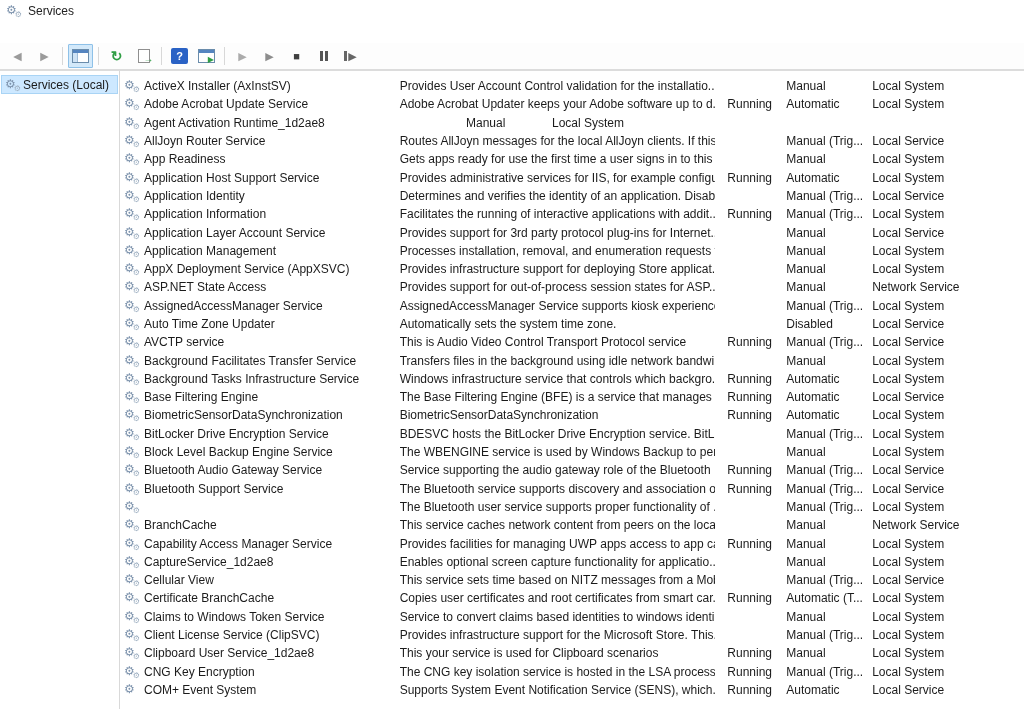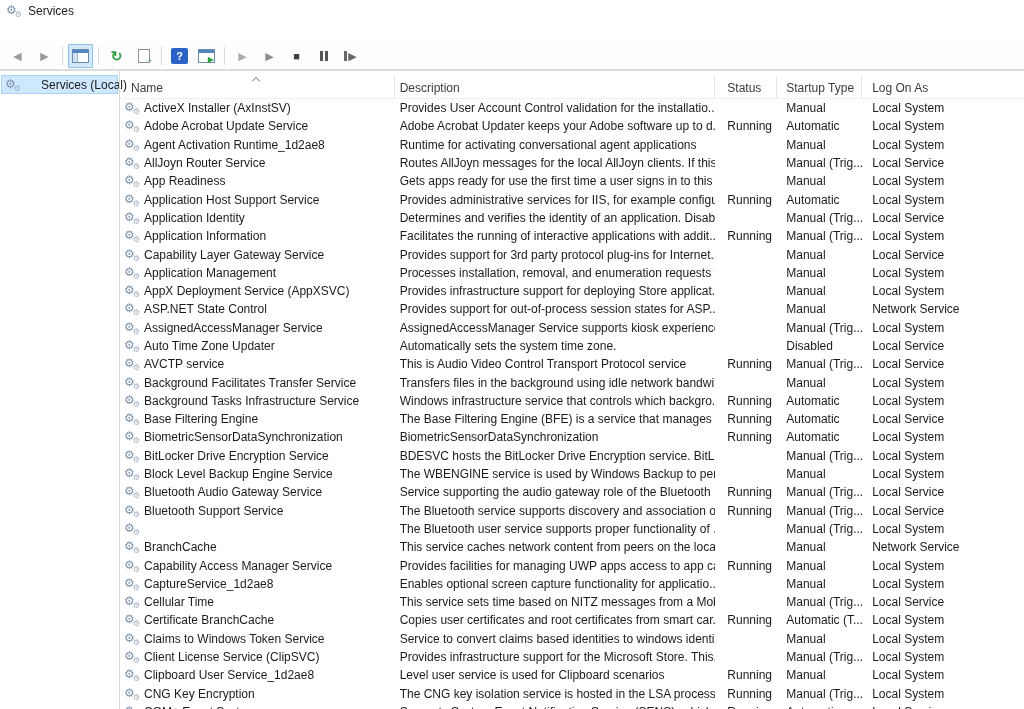--- a/index.html
+++ b/index.html
@@ -41,21 +41,21 @@
   .icon-pause{display:inline-flex;gap:2px;}
   .icon-pause i{width:3px;height:10px;background:#555;}
   .icon-step{display:inline-flex;align-items:center;}
   .icon-step i{width:3px;height:10px;background:#666;margin-right:1px;}
   .icon-step .g{font-size:11px;color:#666;}
 
   
   .body-area{position:absolute;top:71px;left:0;right:0;bottom:0;background:#fff;}
   .sidebar{position:absolute;top:0;left:0;width:119px;bottom:0;padding-top:4px;box-sizing:border-box;}
   .tree-item{display:flex;align-items:center;height:19px;margin:0 1px;padding-left:3px;box-sizing:border-box;background:#cde8ff;border:1px solid #a9d4f5;}
-  .tree-item .label{margin-left:20px;white-space:nowrap;}
+  .tree-item .label{margin-left:2px;white-space:nowrap;}
   .main{position:absolute;top:0;left:119px;right:0;bottom:0;border-left:1px solid #d9d9d9;padding-top:6px;box-sizing:border-box;overflow:hidden;}
 
   
   .list-header{display:flex;height:21px;border-bottom:1px solid #f0f0f0;}
   .hcell{position:relative;display:flex;align-items:center;box-sizing:border-box;border-right:1px solid #e4e4e4;color:#3c3c3c;white-space:nowrap;overflow:hidden;}
   .hcell:last-child{border-right:none;}
   .sort-chevron{position:absolute;top:1px;left:50%;margin-left:-4px;width:7px;height:4px;}
   .sort-chevron::before{content:"";position:absolute;left:0;top:0;width:5px;height:5px;border-left:1px solid #9a9a9a;border-top:1px solid #9a9a9a;transform:rotate(45deg);}
   .list-body{overflow:hidden;}
   .lrow{display:flex;height:18.3px;align-items:center;white-space:nowrap;}
@@ -139,476 +139,457 @@
       <div class="tree-item">
         <span class="gear2">
           <i class="g1">⚙</i>
             <i class="g2">⚙</i>
         </span>
         <span class="label">Services (Local)</span>
       </div>
     </div>
 
     <div class="main">
-      <div class="list-header">
-          <div class="hcell" style="width: 275px; padding-left: 11px;">
-            <span>Name</span>
-            <span class="sort-chevron"></span>
-          </div>
-          <div class="hcell" style="width: 321px; padding-left: 5px;">
-            <span>Description</span>
-          </div>
-          <div class="hcell" style="width: 62px; padding-left: 12px;">
-            <span>Status</span>
-          </div>
-          <div class="hcell" style="width: 85px; padding-left: 9px;">
-            <span>Startup Type</span>
-          </div>
-          <div class="hcell" style="width: 162px; padding-left: 10px;">
-            <span>Log On As</span>
+      <div class="list-body">
+          <div class="lrow">
+            <div class="cell c-name" style="width: 275px;">
+              <span class="gear2">
+                <i class="g1">⚙</i>
+                <i class="g2">⚙</i>
+              </span>
+              <span class="txt">ActiveX Installer (AxInstSV)</span>
+            </div>
+            <div class="cell c-desc" style="width: 321px;">Provides User Account Control validation for the installatio...</div>
+            <div class="cell c-status" style="width: 62px;"></div>
+            <div class="cell c-startup" style="width: 85px;">Manual</div>
+            <div class="cell c-logon" style="width: 162px;">Local System</div>
+          </div>
+          <div class="lrow">
+            <div class="cell c-name" style="width: 275px;">
+              <span class="gear2">
+                <i class="g1">⚙</i>
+                <i class="g2">⚙</i>
+              </span>
+              <span class="txt">Adobe Acrobat Update Service</span>
+            </div>
+            <div class="cell c-desc" style="width: 321px;">Adobe Acrobat Updater keeps your Adobe software up to d...</div>
+            <div class="cell c-status" style="width: 62px;">Running</div>
+            <div class="cell c-startup" style="width: 85px;">Automatic</div>
+            <div class="cell c-logon" style="width: 162px;">Local System</div>
+          </div>
+          <div class="lrow">
+            <div class="cell c-name" style="width: 275px;">
+              <span class="gear2">
+                <i class="g1">⚙</i>
+                <i class="g2">⚙</i>
+              </span>
+              <span class="txt">Agent Activation Runtime_1d2ae8</span>
+            </div>
+            <div class="cell c-status" style="width: 62px;"></div>
+            <div class="cell c-startup" style="width: 85px;">Manual</div>
+            <div class="cell c-logon" style="width: 162px;">Local System</div>
+          </div>
+          <div class="lrow">
+            <div class="cell c-name" style="width: 275px;">
+              <span class="gear2">
+                <i class="g1">⚙</i>
+                <i class="g2">⚙</i>
+              </span>
+              <span class="txt">AllJoyn Router Service</span>
+            </div>
+            <div class="cell c-desc" style="width: 321px;">Routes AllJoyn messages for the local AllJoyn clients. If this ...</div>
+            <div class="cell c-status" style="width: 62px;"></div>
+            <div class="cell c-startup" style="width: 85px;">Manual (Trig...</div>
+            <div class="cell c-logon" style="width: 162px;">Local Service</div>
+          </div>
+          <div class="lrow">
+            <div class="cell c-name" style="width: 275px;">
+              <span class="gear2">
+                <i class="g1">⚙</i>
+                <i class="g2">⚙</i>
+              </span>
+              <span class="txt">App Readiness</span>
+            </div>
+            <div class="cell c-desc" style="width: 321px;">Gets apps ready for use the first time a user signs in to this ...</div>
+            <div class="cell c-status" style="width: 62px;"></div>
+            <div class="cell c-startup" style="width: 85px;">Manual</div>
+            <div class="cell c-logon" style="width: 162px;">Local System</div>
+          </div>
+          <div class="lrow">
+            <div class="cell c-name" style="width: 275px;">
+              <span class="gear2">
+                <i class="g1">⚙</i>
+                <i class="g2">⚙</i>
+              </span>
+              <span class="txt">Application Host Support Service</span>
+            </div>
+            <div class="cell c-desc" style="width: 321px;">Provides administrative services for IIS, for example configu...</div>
+            <div class="cell c-status" style="width: 62px;">Running</div>
+            <div class="cell c-startup" style="width: 85px;">Automatic</div>
+            <div class="cell c-logon" style="width: 162px;">Local System</div>
+          </div>
+          <div class="lrow">
+            <div class="cell c-name" style="width: 275px;">
+              <span class="gear2">
+                <i class="g1">⚙</i>
+                <i class="g2">⚙</i>
+              </span>
+              <span class="txt">Application Identity</span>
+            </div>
+            <div class="cell c-desc" style="width: 321px;">Determines and verifies the identity of an application. Disab...</div>
+            <div class="cell c-status" style="width: 62px;"></div>
+            <div class="cell c-startup" style="width: 85px;">Manual (Trig...</div>
+            <div class="cell c-logon" style="width: 162px;">Local Service</div>
+          </div>
+          <div class="lrow">
+            <div class="cell c-name" style="width: 275px;">
+              <span class="gear2">
+                <i class="g1">⚙</i>
+                <i class="g2">⚙</i>
+              </span>
+              <span class="txt">Application Information</span>
+            </div>
+            <div class="cell c-desc" style="width: 321px;">Facilitates the running of interactive applications with addit...</div>
+            <div class="cell c-status" style="width: 62px;">Running</div>
+            <div class="cell c-startup" style="width: 85px;">Manual (Trig...</div>
+            <div class="cell c-logon" style="width: 162px;">Local System</div>
+          </div>
+          <div class="lrow">
+            <div class="cell c-name" style="width: 275px;">
+              <span class="gear2">
+                <i class="g1">⚙</i>
+                <i class="g2">⚙</i>
+              </span>
+              <span class="txt">Application Layer Account Service</span>
+            </div>
+            <div class="cell c-desc" style="width: 321px;">Provides support for 3rd party protocol plug-ins for Internet...</div>
+            <div class="cell c-status" style="width: 62px;"></div>
+            <div class="cell c-startup" style="width: 85px;">Manual</div>
+            <div class="cell c-logon" style="width: 162px;">Local Service</div>
+          </div>
+          <div class="lrow">
+            <div class="cell c-name" style="width: 275px;">
+              <span class="gear2">
+                <i class="g1">⚙</i>
+                <i class="g2">⚙</i>
+              </span>
+              <span class="txt">Application Management</span>
+            </div>
+            <div class="cell c-desc" style="width: 321px;">Processes installation, removal, and enumeration requests f...</div>
+            <div class="cell c-status" style="width: 62px;"></div>
+            <div class="cell c-startup" style="width: 85px;">Manual</div>
+            <div class="cell c-logon" style="width: 162px;">Local System</div>
+          </div>
+          <div class="lrow">
+            <div class="cell c-name" style="width: 275px;">
+              <span class="gear2">
+                <i class="g1">⚙</i>
+                <i class="g2">⚙</i>
+              </span>
+              <span class="txt">AppX Deployment Service (AppXSVC)</span>
+            </div>
+            <div class="cell c-desc" style="width: 321px;">Provides infrastructure support for deploying Store applicat...</div>
+            <div class="cell c-status" style="width: 62px;"></div>
+            <div class="cell c-startup" style="width: 85px;">Manual</div>
+            <div class="cell c-logon" style="width: 162px;">Local System</div>
+          </div>
+          <div class="lrow">
+            <div class="cell c-name" style="width: 275px;">
+              <span class="gear2">
+                <i class="g1">⚙</i>
+                <i class="g2">⚙</i>
+              </span>
+              <span class="txt">ASP.NET State Access</span>
+            </div>
+            <div class="cell c-desc" style="width: 321px;">Provides support for out-of-process session states for ASP....</div>
+            <div class="cell c-status" style="width: 62px;"></div>
+            <div class="cell c-startup" style="width: 85px;">Manual</div>
+            <div class="cell c-logon" style="width: 162px;">Network Service</div>
+          </div>
+          <div class="lrow">
+            <div class="cell c-name" style="width: 275px;">
+              <span class="gear2">
+                <i class="g1">⚙</i>
+                <i class="g2">⚙</i>
+              </span>
+              <span class="txt">AssignedAccessManager Service</span>
+            </div>
+            <div class="cell c-desc" style="width: 321px;">AssignedAccessManager Service supports kiosk experience ...</div>
+            <div class="cell c-status" style="width: 62px;"></div>
+            <div class="cell c-startup" style="width: 85px;">Manual (Trig...</div>
+            <div class="cell c-logon" style="width: 162px;">Local System</div>
+          </div>
+          <div class="lrow">
+            <div class="cell c-name" style="width: 275px;">
+              <span class="gear2">
+                <i class="g1">⚙</i>
+                <i class="g2">⚙</i>
+              </span>
+              <span class="txt">Auto Time Zone Updater</span>
+            </div>
+            <div class="cell c-desc" style="width: 321px;">Automatically sets the system time zone.</div>
+            <div class="cell c-status" style="width: 62px;"></div>
+            <div class="cell c-startup" style="width: 85px;">Disabled</div>
+            <div class="cell c-logon" style="width: 162px;">Local Service</div>
+          </div>
+          <div class="lrow">
+            <div class="cell c-name" style="width: 275px;">
+              <span class="gear2">
+                <i class="g1">⚙</i>
+                <i class="g2">⚙</i>
+              </span>
+              <span class="txt">AVCTP service</span>
+            </div>
+            <div class="cell c-desc" style="width: 321px;">This is Audio Video Control Transport Protocol service</div>
+            <div class="cell c-status" style="width: 62px;">Running</div>
+            <div class="cell c-startup" style="width: 85px;">Manual (Trig...</div>
+            <div class="cell c-logon" style="width: 162px;">Local Service</div>
+          </div>
+          <div class="lrow">
+            <div class="cell c-name" style="width: 275px;">
+              <span class="gear2">
+                <i class="g1">⚙</i>
+                <i class="g2">⚙</i>
+              </span>
+              <span class="txt">Background Facilitates Transfer Service</span>
+            </div>
+            <div class="cell c-desc" style="width: 321px;">Transfers files in the background using idle network bandwi...</div>
+            <div class="cell c-status" style="width: 62px;"></div>
+            <div class="cell c-startup" style="width: 85px;">Manual</div>
+            <div class="cell c-logon" style="width: 162px;">Local System</div>
+          </div>
+          <div class="lrow">
+            <div class="cell c-name" style="width: 275px;">
+              <span class="gear2">
+                <i class="g1">⚙</i>
+                <i class="g2">⚙</i>
+              </span>
+              <span class="txt">Background Tasks Infrastructure Service</span>
+            </div>
+            <div class="cell c-desc" style="width: 321px;">Windows infrastructure service that controls which backgro...</div>
+            <div class="cell c-status" style="width: 62px;">Running</div>
+            <div class="cell c-startup" style="width: 85px;">Automatic</div>
+            <div class="cell c-logon" style="width: 162px;">Local System</div>
+          </div>
+          <div class="lrow">
+            <div class="cell c-name" style="width: 275px;">
+              <span class="gear2">
+                <i class="g1">⚙</i>
+                <i class="g2">⚙</i>
+              </span>
+              <span class="txt">Base Filtering Engine</span>
+            </div>
+            <div class="cell c-desc" style="width: 321px;">The Base Filtering Engine (BFE) is a service that manages fir...</div>
+            <div class="cell c-status" style="width: 62px;">Running</div>
+            <div class="cell c-startup" style="width: 85px;">Automatic</div>
+            <div class="cell c-logon" style="width: 162px;">Local Service</div>
+          </div>
+          <div class="lrow">
+            <div class="cell c-name" style="width: 275px;">
+              <span class="gear2">
+                <i class="g1">⚙</i>
+                <i class="g2">⚙</i>
+              </span>
+              <span class="txt">BiometricSensorDataSynchronization</span>
+            </div>
+            <div class="cell c-desc" style="width: 321px;">BiometricSensorDataSynchronization</div>
+            <div class="cell c-status" style="width: 62px;">Running</div>
+            <div class="cell c-startup" style="width: 85px;">Automatic</div>
+            <div class="cell c-logon" style="width: 162px;">Local System</div>
+          </div>
+          <div class="lrow">
+            <div class="cell c-name" style="width: 275px;">
+              <span class="gear2">
+                <i class="g1">⚙</i>
+                <i class="g2">⚙</i>
+              </span>
+              <span class="txt">BitLocker Drive Encryption Service</span>
+            </div>
+            <div class="cell c-desc" style="width: 321px;">BDESVC hosts the BitLocker Drive Encryption service. BitLoc...</div>
+            <div class="cell c-status" style="width: 62px;"></div>
+            <div class="cell c-startup" style="width: 85px;">Manual (Trig...</div>
+            <div class="cell c-logon" style="width: 162px;">Local System</div>
+          </div>
+          <div class="lrow">
+            <div class="cell c-name" style="width: 275px;">
+              <span class="gear2">
+                <i class="g1">⚙</i>
+                <i class="g2">⚙</i>
+              </span>
+              <span class="txt">Block Level Backup Engine Service</span>
+            </div>
+            <div class="cell c-desc" style="width: 321px;">The WBENGINE service is used by Windows Backup to perfo...</div>
+            <div class="cell c-status" style="width: 62px;"></div>
+            <div class="cell c-startup" style="width: 85px;">Manual</div>
+            <div class="cell c-logon" style="width: 162px;">Local System</div>
+          </div>
+          <div class="lrow">
+            <div class="cell c-name" style="width: 275px;">
+              <span class="gear2">
+                <i class="g1">⚙</i>
+                <i class="g2">⚙</i>
+              </span>
+              <span class="txt">Bluetooth Audio Gateway Service</span>
+            </div>
+            <div class="cell c-desc" style="width: 321px;">Service supporting the audio gateway role of the Bluetooth ...</div>
+            <div class="cell c-status" style="width: 62px;">Running</div>
+            <div class="cell c-startup" style="width: 85px;">Manual (Trig...</div>
+            <div class="cell c-logon" style="width: 162px;">Local Service</div>
+          </div>
+          <div class="lrow">
+            <div class="cell c-name" style="width: 275px;">
+              <span class="gear2">
+                <i class="g1">⚙</i>
+                <i class="g2">⚙</i>
+              </span>
+              <span class="txt">Bluetooth Support Service</span>
+            </div>
+            <div class="cell c-desc" style="width: 321px;">The Bluetooth service supports discovery and association of...</div>
+            <div class="cell c-status" style="width: 62px;">Running</div>
+            <div class="cell c-startup" style="width: 85px;">Manual (Trig...</div>
+            <div class="cell c-logon" style="width: 162px;">Local Service</div>
+          </div>
+          <div class="lrow">
+            <div class="cell c-name" style="width: 275px;">
+              <span class="gear2">
+                <i class="g1">⚙</i>
+                <i class="g2">⚙</i>
+              </span>
+            </div>
+            <div class="cell c-desc" style="width: 321px;">The Bluetooth user service supports proper functionality of ...</div>
+            <div class="cell c-status" style="width: 62px;"></div>
+            <div class="cell c-startup" style="width: 85px;">Manual (Trig...</div>
+            <div class="cell c-logon" style="width: 162px;">Local System</div>
+          </div>
+          <div class="lrow">
+            <div class="cell c-name" style="width: 275px;">
+              <span class="gear2">
+                <i class="g1">⚙</i>
+                <i class="g2">⚙</i>
+              </span>
+              <span class="txt">BranchCache</span>
+            </div>
+            <div class="cell c-desc" style="width: 321px;">This service caches network content from peers on the local...</div>
+            <div class="cell c-status" style="width: 62px;"></div>
+            <div class="cell c-startup" style="width: 85px;">Manual</div>
+            <div class="cell c-logon" style="width: 162px;">Network Service</div>
+          </div>
+          <div class="lrow">
+            <div class="cell c-name" style="width: 275px;">
+              <span class="gear2">
+                <i class="g1">⚙</i>
+                <i class="g2">⚙</i>
+              </span>
+              <span class="txt">Capability Access Manager Service</span>
+            </div>
+            <div class="cell c-desc" style="width: 321px;">Provides facilities for managing UWP apps access to app ca...</div>
+            <div class="cell c-status" style="width: 62px;">Running</div>
+            <div class="cell c-startup" style="width: 85px;">Manual</div>
+            <div class="cell c-logon" style="width: 162px;">Local System</div>
+          </div>
+          <div class="lrow">
+            <div class="cell c-name" style="width: 275px;">
+              <span class="gear2">
+                <i class="g1">⚙</i>
+                <i class="g2">⚙</i>
+              </span>
+              <span class="txt">CaptureService_1d2ae8</span>
+            </div>
+            <div class="cell c-desc" style="width: 321px;">Enables optional screen capture functionality for applicatio...</div>
+            <div class="cell c-status" style="width: 62px;"></div>
+            <div class="cell c-startup" style="width: 85px;">Manual</div>
+            <div class="cell c-logon" style="width: 162px;">Local System</div>
+          </div>
+          <div class="lrow">
+            <div class="cell c-name" style="width: 275px;">
+              <span class="gear2">
+                <i class="g1">⚙</i>
+                <i class="g2">⚙</i>
+              </span>
+              <span class="txt">Cellular View</span>
+            </div>
+            <div class="cell c-desc" style="width: 321px;">This service sets time based on NITZ messages from a Mobi...</div>
+            <div class="cell c-status" style="width: 62px;"></div>
+            <div class="cell c-startup" style="width: 85px;">Manual (Trig...</div>
+            <div class="cell c-logon" style="width: 162px;">Local Service</div>
+          </div>
+          <div class="lrow">
+            <div class="cell c-name" style="width: 275px;">
+              <span class="gear2">
+                <i class="g1">⚙</i>
+                <i class="g2">⚙</i>
+              </span>
+              <span class="txt">Certificate BranchCache</span>
+            </div>
+            <div class="cell c-desc" style="width: 321px;">Copies user certificates and root certificates from smart car...</div>
+            <div class="cell c-status" style="width: 62px;">Running</div>
+            <div class="cell c-startup" style="width: 85px;">Automatic (T...</div>
+            <div class="cell c-logon" style="width: 162px;">Local System</div>
+          </div>
+          <div class="lrow">
+            <div class="cell c-name" style="width: 275px;">
+              <span class="gear2">
+                <i class="g1">⚙</i>
+                <i class="g2">⚙</i>
+              </span>
+              <span class="txt">Claims to Windows Token Service</span>
+            </div>
+            <div class="cell c-desc" style="width: 321px;">Service to convert claims based identities to windows identi...</div>
+            <div class="cell c-status" style="width: 62px;"></div>
+            <div class="cell c-startup" style="width: 85px;">Manual</div>
+            <div class="cell c-logon" style="width: 162px;">Local System</div>
+          </div>
+          <div class="lrow">
+            <div class="cell c-name" style="width: 275px;">
+              <span class="gear2">
+                <i class="g1">⚙</i>
+                <i class="g2">⚙</i>
+              </span>
+              <span class="txt">Client License Service (ClipSVC)</span>
+            </div>
+            <div class="cell c-desc" style="width: 321px;">Provides infrastructure support for the Microsoft Store. This...</div>
+            <div class="cell c-status" style="width: 62px;"></div>
+            <div class="cell c-startup" style="width: 85px;">Manual (Trig...</div>
+            <div class="cell c-logon" style="width: 162px;">Local System</div>
+          </div>
+          <div class="lrow">
+            <div class="cell c-name" style="width: 275px;">
+              <span class="gear2">
+                <i class="g1">⚙</i>
+                <i class="g2">⚙</i>
+              </span>
+              <span class="txt">Clipboard User Service_1d2ae8</span>
+            </div>
+            <div class="cell c-desc" style="width: 321px;">This your service is used for Clipboard scenarios</div>
+            <div class="cell c-status" style="width: 62px;">Running</div>
+            <div class="cell c-startup" style="width: 85px;">Manual</div>
+            <div class="cell c-logon" style="width: 162px;">Local System</div>
+          </div>
+          <div class="lrow">
+            <div class="cell c-name" style="width: 275px;">
+              <span class="gear2">
+                <i class="g1">⚙</i>
+                <i class="g2">⚙</i>
+              </span>
+              <span class="txt">CNG Key Encryption</span>
+            </div>
+            <div class="cell c-desc" style="width: 321px;">The CNG key isolation service is hosted in the LSA process. ...</div>
+            <div class="cell c-status" style="width: 62px;">Running</div>
+            <div class="cell c-startup" style="width: 85px;">Manual (Trig...</div>
+            <div class="cell c-logon" style="width: 162px;">Local System</div>
+          </div>
+          <div class="lrow">
+            <div class="cell c-name" style="width: 275px;">
+              <span class="gear2">
+                <i class="g1">⚙</i>
+              </span>
+              <span class="txt">COM+ Event System</span>
+            </div>
+            <div class="cell c-desc" style="width: 321px;">Supports System Event Notification Service (SENS), which...</div>
+            <div class="cell c-status" style="width: 62px;">Running</div>
+            <div class="cell c-startup" style="width: 85px;">Automatic</div>
+            <div class="cell c-logon" style="width: 162px;">Local Service</div>
           </div>
         </div>
-      <div class="list-body">
-          <div class="lrow">
-            <div class="cell c-name" style="width: 275px;">
-              <span class="gear2">
-                <i class="g1">⚙</i>
-                <i class="g2">⚙</i>
-              </span>
-              <span class="txt">ActiveX Installer (AxInstSV)</span>
-            </div>
-            <div class="cell c-desc" style="width: 321px;">Provides User Account Control validation for the installatio...</div>
-            <div class="cell c-status" style="width: 62px;"></div>
-            <div class="cell c-startup" style="width: 85px;">Manual</div>
-            <div class="cell c-logon" style="width: 162px;">Local System</div>
-          </div>
-          <div class="lrow">
-            <div class="cell c-name" style="width: 275px;">
-              <span class="gear2">
-                <i class="g1">⚙</i>
-                <i class="g2">⚙</i>
-              </span>
-              <span class="txt">Adobe Acrobat Update Service</span>
-            </div>
-            <div class="cell c-desc" style="width: 321px;">Adobe Acrobat Updater keeps your Adobe software up to d...</div>
-            <div class="cell c-status" style="width: 62px;">Running</div>
-            <div class="cell c-startup" style="width: 85px;">Automatic</div>
-            <div class="cell c-logon" style="width: 162px;">Local System</div>
-          </div>
-          <div class="lrow">
-            <div class="cell c-name" style="width: 275px;">
-              <span class="gear2">
-                <i class="g1">⚙</i>
-                <i class="g2">⚙</i>
-              </span>
-              <span class="txt">Agent Activation Runtime_1d2ae8</span>
-            </div>
-            <div class="cell c-desc" style="width: 321px;">Runtime for activating conversational agent applications</div>
-            <div class="cell c-status" style="width: 62px;"></div>
-            <div class="cell c-startup" style="width: 85px;">Manual</div>
-            <div class="cell c-logon" style="width: 162px;">Local System</div>
-          </div>
-          <div class="lrow">
-            <div class="cell c-name" style="width: 275px;">
-              <span class="gear2">
-                <i class="g1">⚙</i>
-                <i class="g2">⚙</i>
-              </span>
-              <span class="txt">AllJoyn Router Service</span>
-            </div>
-            <div class="cell c-desc" style="width: 321px;">Routes AllJoyn messages for the local AllJoyn clients. If this ...</div>
-            <div class="cell c-status" style="width: 62px;"></div>
-            <div class="cell c-startup" style="width: 85px;">Manual (Trig...</div>
-            <div class="cell c-logon" style="width: 162px;">Local Service</div>
-          </div>
-          <div class="lrow">
-            <div class="cell c-name" style="width: 275px;">
-              <span class="gear2">
-                <i class="g1">⚙</i>
-                <i class="g2">⚙</i>
-              </span>
-              <span class="txt">App Readiness</span>
-            </div>
-            <div class="cell c-desc" style="width: 321px;">Gets apps ready for use the first time a user signs in to this ...</div>
-            <div class="cell c-status" style="width: 62px;"></div>
-            <div class="cell c-startup" style="width: 85px;">Manual</div>
-            <div class="cell c-logon" style="width: 162px;">Local System</div>
-          </div>
-          <div class="lrow">
-            <div class="cell c-name" style="width: 275px;">
-              <span class="gear2">
-                <i class="g1">⚙</i>
-                <i class="g2">⚙</i>
-              </span>
-              <span class="txt">Application Host Support Service</span>
-            </div>
-            <div class="cell c-desc" style="width: 321px;">Provides administrative services for IIS, for example configu...</div>
-            <div class="cell c-status" style="width: 62px;">Running</div>
-            <div class="cell c-startup" style="width: 85px;">Automatic</div>
-            <div class="cell c-logon" style="width: 162px;">Local System</div>
-          </div>
-          <div class="lrow">
-            <div class="cell c-name" style="width: 275px;">
-              <span class="gear2">
-                <i class="g1">⚙</i>
-                <i class="g2">⚙</i>
-              </span>
-              <span class="txt">Application Identity</span>
-            </div>
-            <div class="cell c-desc" style="width: 321px;">Determines and verifies the identity of an application. Disab...</div>
-            <div class="cell c-status" style="width: 62px;"></div>
-            <div class="cell c-startup" style="width: 85px;">Manual (Trig...</div>
-            <div class="cell c-logon" style="width: 162px;">Local Service</div>
-          </div>
-          <div class="lrow">
-            <div class="cell c-name" style="width: 275px;">
-              <span class="gear2">
-                <i class="g1">⚙</i>
-                <i class="g2">⚙</i>
-              </span>
-              <span class="txt">Application Information</span>
-            </div>
-            <div class="cell c-desc" style="width: 321px;">Facilitates the running of interactive applications with addit...</div>
-            <div class="cell c-status" style="width: 62px;">Running</div>
-            <div class="cell c-startup" style="width: 85px;">Manual (Trig...</div>
-            <div class="cell c-logon" style="width: 162px;">Local System</div>
-          </div>
-          <div class="lrow">
-            <div class="cell c-name" style="width: 275px;">
-              <span class="gear2">
-                <i class="g1">⚙</i>
-                <i class="g2">⚙</i>
-              </span>
-              <span class="txt">Capability Layer Gateway Service</span>
-            </div>
-            <div class="cell c-desc" style="width: 321px;">Provides support for 3rd party protocol plug-ins for Internet...</div>
-            <div class="cell c-status" style="width: 62px;"></div>
-            <div class="cell c-startup" style="width: 85px;">Manual</div>
-            <div class="cell c-logon" style="width: 162px;">Local Service</div>
-          </div>
-          <div class="lrow">
-            <div class="cell c-name" style="width: 275px;">
-              <span class="gear2">
-                <i class="g1">⚙</i>
-                <i class="g2">⚙</i>
-              </span>
-              <span class="txt">Application Management</span>
-            </div>
-            <div class="cell c-desc" style="width: 321px;">Processes installation, removal, and enumeration requests f...</div>
-            <div class="cell c-status" style="width: 62px;"></div>
-            <div class="cell c-startup" style="width: 85px;">Manual</div>
-            <div class="cell c-logon" style="width: 162px;">Local System</div>
-          </div>
-          <div class="lrow">
-            <div class="cell c-name" style="width: 275px;">
-              <span class="gear2">
-                <i class="g1">⚙</i>
-                <i class="g2">⚙</i>
-              </span>
-              <span class="txt">AppX Deployment Service (AppXSVC)</span>
-            </div>
-            <div class="cell c-desc" style="width: 321px;">Provides infrastructure support for deploying Store applicat...</div>
-            <div class="cell c-status" style="width: 62px;"></div>
-            <div class="cell c-startup" style="width: 85px;">Manual</div>
-            <div class="cell c-logon" style="width: 162px;">Local System</div>
-          </div>
-          <div class="lrow">
-            <div class="cell c-name" style="width: 275px;">
-              <span class="gear2">
-                <i class="g1">⚙</i>
-                <i class="g2">⚙</i>
-              </span>
-              <span class="txt">ASP.NET State Control</span>
-            </div>
-            <div class="cell c-desc" style="width: 321px;">Provides support for out-of-process session states for ASP....</div>
-            <div class="cell c-status" style="width: 62px;"></div>
-            <div class="cell c-startup" style="width: 85px;">Manual</div>
-            <div class="cell c-logon" style="width: 162px;">Network Service</div>
-          </div>
-          <div class="lrow">
-            <div class="cell c-name" style="width: 275px;">
-              <span class="gear2">
-                <i class="g1">⚙</i>
-                <i class="g2">⚙</i>
-              </span>
-              <span class="txt">AssignedAccessManager Service</span>
-            </div>
-            <div class="cell c-desc" style="width: 321px;">AssignedAccessManager Service supports kiosk experience ...</div>
-            <div class="cell c-status" style="width: 62px;"></div>
-            <div class="cell c-startup" style="width: 85px;">Manual (Trig...</div>
-            <div class="cell c-logon" style="width: 162px;">Local System</div>
-          </div>
-          <div class="lrow">
-            <div class="cell c-name" style="width: 275px;">
-              <span class="gear2">
-                <i class="g1">⚙</i>
-                <i class="g2">⚙</i>
-              </span>
-              <span class="txt">Auto Time Zone Updater</span>
-            </div>
-            <div class="cell c-desc" style="width: 321px;">Automatically sets the system time zone.</div>
-            <div class="cell c-status" style="width: 62px;"></div>
-            <div class="cell c-startup" style="width: 85px;">Disabled</div>
-            <div class="cell c-logon" style="width: 162px;">Local Service</div>
-          </div>
-          <div class="lrow">
-            <div class="cell c-name" style="width: 275px;">
-              <span class="gear2">
-                <i class="g1">⚙</i>
-                <i class="g2">⚙</i>
-              </span>
-              <span class="txt">AVCTP service</span>
-            </div>
-            <div class="cell c-desc" style="width: 321px;">This is Audio Video Control Transport Protocol service</div>
-            <div class="cell c-status" style="width: 62px;">Running</div>
-            <div class="cell c-startup" style="width: 85px;">Manual (Trig...</div>
-            <div class="cell c-logon" style="width: 162px;">Local Service</div>
-          </div>
-          <div class="lrow">
-            <div class="cell c-name" style="width: 275px;">
-              <span class="gear2">
-                <i class="g1">⚙</i>
-                <i class="g2">⚙</i>
-              </span>
-              <span class="txt">Background Facilitates Transfer Service</span>
-            </div>
-            <div class="cell c-desc" style="width: 321px;">Transfers files in the background using idle network bandwi...</div>
-            <div class="cell c-status" style="width: 62px;"></div>
-            <div class="cell c-startup" style="width: 85px;">Manual</div>
-            <div class="cell c-logon" style="width: 162px;">Local System</div>
-          </div>
-          <div class="lrow">
-            <div class="cell c-name" style="width: 275px;">
-              <span class="gear2">
-                <i class="g1">⚙</i>
-                <i class="g2">⚙</i>
-              </span>
-              <span class="txt">Background Tasks Infrastructure Service</span>
-            </div>
-            <div class="cell c-desc" style="width: 321px;">Windows infrastructure service that controls which backgro...</div>
-            <div class="cell c-status" style="width: 62px;">Running</div>
-            <div class="cell c-startup" style="width: 85px;">Automatic</div>
-            <div class="cell c-logon" style="width: 162px;">Local System</div>
-          </div>
-          <div class="lrow">
-            <div class="cell c-name" style="width: 275px;">
-              <span class="gear2">
-                <i class="g1">⚙</i>
-                <i class="g2">⚙</i>
-              </span>
-              <span class="txt">Base Filtering Engine</span>
-            </div>
-            <div class="cell c-desc" style="width: 321px;">The Base Filtering Engine (BFE) is a service that manages fir...</div>
-            <div class="cell c-status" style="width: 62px;">Running</div>
-            <div class="cell c-startup" style="width: 85px;">Automatic</div>
-            <div class="cell c-logon" style="width: 162px;">Local Service</div>
-          </div>
-          <div class="lrow">
-            <div class="cell c-name" style="width: 275px;">
-              <span class="gear2">
-                <i class="g1">⚙</i>
-                <i class="g2">⚙</i>
-              </span>
-              <span class="txt">BiometricSensorDataSynchronization</span>
-            </div>
-            <div class="cell c-desc" style="width: 321px;">BiometricSensorDataSynchronization</div>
-            <div class="cell c-status" style="width: 62px;">Running</div>
-            <div class="cell c-startup" style="width: 85px;">Automatic</div>
-            <div class="cell c-logon" style="width: 162px;">Local System</div>
-          </div>
-          <div class="lrow">
-            <div class="cell c-name" style="width: 275px;">
-              <span class="gear2">
-                <i class="g1">⚙</i>
-                <i class="g2">⚙</i>
-              </span>
-              <span class="txt">BitLocker Drive Encryption Service</span>
-            </div>
-            <div class="cell c-desc" style="width: 321px;">BDESVC hosts the BitLocker Drive Encryption service. BitLoc...</div>
-            <div class="cell c-status" style="width: 62px;"></div>
-            <div class="cell c-startup" style="width: 85px;">Manual (Trig...</div>
-            <div class="cell c-logon" style="width: 162px;">Local System</div>
-          </div>
-          <div class="lrow">
-            <div class="cell c-name" style="width: 275px;">
-              <span class="gear2">
-                <i class="g1">⚙</i>
-                <i class="g2">⚙</i>
-              </span>
-              <span class="txt">Block Level Backup Engine Service</span>
-            </div>
-            <div class="cell c-desc" style="width: 321px;">The WBENGINE service is used by Windows Backup to perfo...</div>
-            <div class="cell c-status" style="width: 62px;"></div>
-            <div class="cell c-startup" style="width: 85px;">Manual</div>
-            <div class="cell c-logon" style="width: 162px;">Local System</div>
-          </div>
-          <div class="lrow">
-            <div class="cell c-name" style="width: 275px;">
-              <span class="gear2">
-                <i class="g1">⚙</i>
-                <i class="g2">⚙</i>
-              </span>
-              <span class="txt">Bluetooth Audio Gateway Service</span>
-            </div>
-            <div class="cell c-desc" style="width: 321px;">Service supporting the audio gateway role of the Bluetooth ...</div>
-            <div class="cell c-status" style="width: 62px;">Running</div>
-            <div class="cell c-startup" style="width: 85px;">Manual (Trig...</div>
-            <div class="cell c-logon" style="width: 162px;">Local Service</div>
-          </div>
-          <div class="lrow">
-            <div class="cell c-name" style="width: 275px;">
-              <span class="gear2">
-                <i class="g1">⚙</i>
-                <i class="g2">⚙</i>
-              </span>
-              <span class="txt">Bluetooth Support Service</span>
-            </div>
-            <div class="cell c-desc" style="width: 321px;">The Bluetooth service supports discovery and association of...</div>
-            <div class="cell c-status" style="width: 62px;">Running</div>
-            <div class="cell c-startup" style="width: 85px;">Manual (Trig...</div>
-            <div class="cell c-logon" style="width: 162px;">Local Service</div>
-          </div>
-          <div class="lrow">
-            <div class="cell c-name" style="width: 275px;">
-              <span class="gear2">
-                <i class="g1">⚙</i>
-                <i class="g2">⚙</i>
-              </span>
-            </div>
-            <div class="cell c-desc" style="width: 321px;">The Bluetooth user service supports proper functionality of ...</div>
-            <div class="cell c-status" style="width: 62px;"></div>
-            <div class="cell c-startup" style="width: 85px;">Manual (Trig...</div>
-            <div class="cell c-logon" style="width: 162px;">Local System</div>
-          </div>
-          <div class="lrow">
-            <div class="cell c-name" style="width: 275px;">
-              <span class="gear2">
-                <i class="g1">⚙</i>
-                <i class="g2">⚙</i>
-              </span>
-              <span class="txt">BranchCache</span>
-            </div>
-            <div class="cell c-desc" style="width: 321px;">This service caches network content from peers on the local...</div>
-            <div class="cell c-status" style="width: 62px;"></div>
-            <div class="cell c-startup" style="width: 85px;">Manual</div>
-            <div class="cell c-logon" style="width: 162px;">Network Service</div>
-          </div>
-          <div class="lrow">
-            <div class="cell c-name" style="width: 275px;">
-              <span class="gear2">
-                <i class="g1">⚙</i>
-                <i class="g2">⚙</i>
-              </span>
-              <span class="txt">Capability Access Manager Service</span>
-            </div>
-            <div class="cell c-desc" style="width: 321px;">Provides facilities for managing UWP apps access to app ca...</div>
-            <div class="cell c-status" style="width: 62px;">Running</div>
-            <div class="cell c-startup" style="width: 85px;">Manual</div>
-            <div class="cell c-logon" style="width: 162px;">Local System</div>
-          </div>
-          <div class="lrow">
-            <div class="cell c-name" style="width: 275px;">
-              <span class="gear2">
-                <i class="g1">⚙</i>
-                <i class="g2">⚙</i>
-              </span>
-              <span class="txt">CaptureService_1d2ae8</span>
-            </div>
-            <div class="cell c-desc" style="width: 321px;">Enables optional screen capture functionality for applicatio...</div>
-            <div class="cell c-status" style="width: 62px;"></div>
-            <div class="cell c-startup" style="width: 85px;">Manual</div>
-            <div class="cell c-logon" style="width: 162px;">Local System</div>
-          </div>
-          <div class="lrow">
-            <div class="cell c-name" style="width: 275px;">
-              <span class="gear2">
-                <i class="g1">⚙</i>
-                <i class="g2">⚙</i>
-              </span>
-              <span class="txt">Cellular Time</span>
-            </div>
-            <div class="cell c-desc" style="width: 321px;">This service sets time based on NITZ messages from a Mobi...</div>
-            <div class="cell c-status" style="width: 62px;"></div>
-            <div class="cell c-startup" style="width: 85px;">Manual (Trig...</div>
-            <div class="cell c-logon" style="width: 162px;">Local Service</div>
-          </div>
-          <div class="lrow">
-            <div class="cell c-name" style="width: 275px;">
-              <span class="gear2">
-                <i class="g1">⚙</i>
-                <i class="g2">⚙</i>
-              </span>
-              <span class="txt">Certificate BranchCache</span>
-            </div>
-            <div class="cell c-desc" style="width: 321px;">Copies user certificates and root certificates from smart car...</div>
-            <div class="cell c-status" style="width: 62px;">Running</div>
-            <div class="cell c-startup" style="width: 85px;">Automatic (T...</div>
-            <div class="cell c-logon" style="width: 162px;">Local System</div>
-          </div>
-          <div class="lrow">
-            <div class="cell c-name" style="width: 275px;">
-              <span class="gear2">
-                <i class="g1">⚙</i>
-                <i class="g2">⚙</i>
-              </span>
-              <span class="txt">Claims to Windows Token Service</span>
-            </div>
-            <div class="cell c-desc" style="width: 321px;">Service to convert claims based identities to windows identi...</div>
-            <div class="cell c-status" style="width: 62px;"></div>
-            <div class="cell c-startup" style="width: 85px;">Manual</div>
-            <div class="cell c-logon" style="width: 162px;">Local System</div>
-          </div>
-          <div class="lrow">
-            <div class="cell c-name" style="width: 275px;">
-              <span class="gear2">
-                <i class="g1">⚙</i>
-                <i class="g2">⚙</i>
-              </span>
-              <span class="txt">Client License Service (ClipSVC)</span>
-            </div>
-            <div class="cell c-desc" style="width: 321px;">Provides infrastructure support for the Microsoft Store. This...</div>
-            <div class="cell c-status" style="width: 62px;"></div>
-            <div class="cell c-startup" style="width: 85px;">Manual (Trig...</div>
-            <div class="cell c-logon" style="width: 162px;">Local System</div>
-          </div>
-          <div class="lrow">
-            <div class="cell c-name" style="width: 275px;">
-              <span class="gear2">
-                <i class="g1">⚙</i>
-                <i class="g2">⚙</i>
-              </span>
-              <span class="txt">Clipboard User Service_1d2ae8</span>
-            </div>
-            <div class="cell c-desc" style="width: 321px;">Level user service is used for Clipboard scenarios</div>
-            <div class="cell c-status" style="width: 62px;">Running</div>
-            <div class="cell c-startup" style="width: 85px;">Manual</div>
-            <div class="cell c-logon" style="width: 162px;">Local System</div>
-          </div>
-          <div class="lrow">
-            <div class="cell c-name" style="width: 275px;">
-              <span class="gear2">
-                <i class="g1">⚙</i>
-                <i class="g2">⚙</i>
-              </span>
-              <span class="txt">CNG Key Encryption</span>
-            </div>
-            <div class="cell c-desc" style="width: 321px;">The CNG key isolation service is hosted in the LSA process. ...</div>
-            <div class="cell c-status" style="width: 62px;">Running</div>
-            <div class="cell c-startup" style="width: 85px;">Manual (Trig...</div>
-            <div class="cell c-logon" style="width: 162px;">Local System</div>
-          </div>
-          <div class="lrow">
-            <div class="cell c-name" style="width: 275px;">
-              <span class="gear2">
-                <i class="g1">⚙</i>
-              </span>
-              <span class="txt">COM+ Event System</span>
-            </div>
-            <div class="cell c-desc" style="width: 321px;">Supports System Event Notification Service (SENS), which...</div>
-            <div class="cell c-status" style="width: 62px;">Running</div>
-            <div class="cell c-startup" style="width: 85px;">Automatic</div>
-            <div class="cell c-logon" style="width: 162px;">Local Service</div>
-          </div>
-        </div>
     </div>
   </div>
 
 </div>
 
 </body></html>

